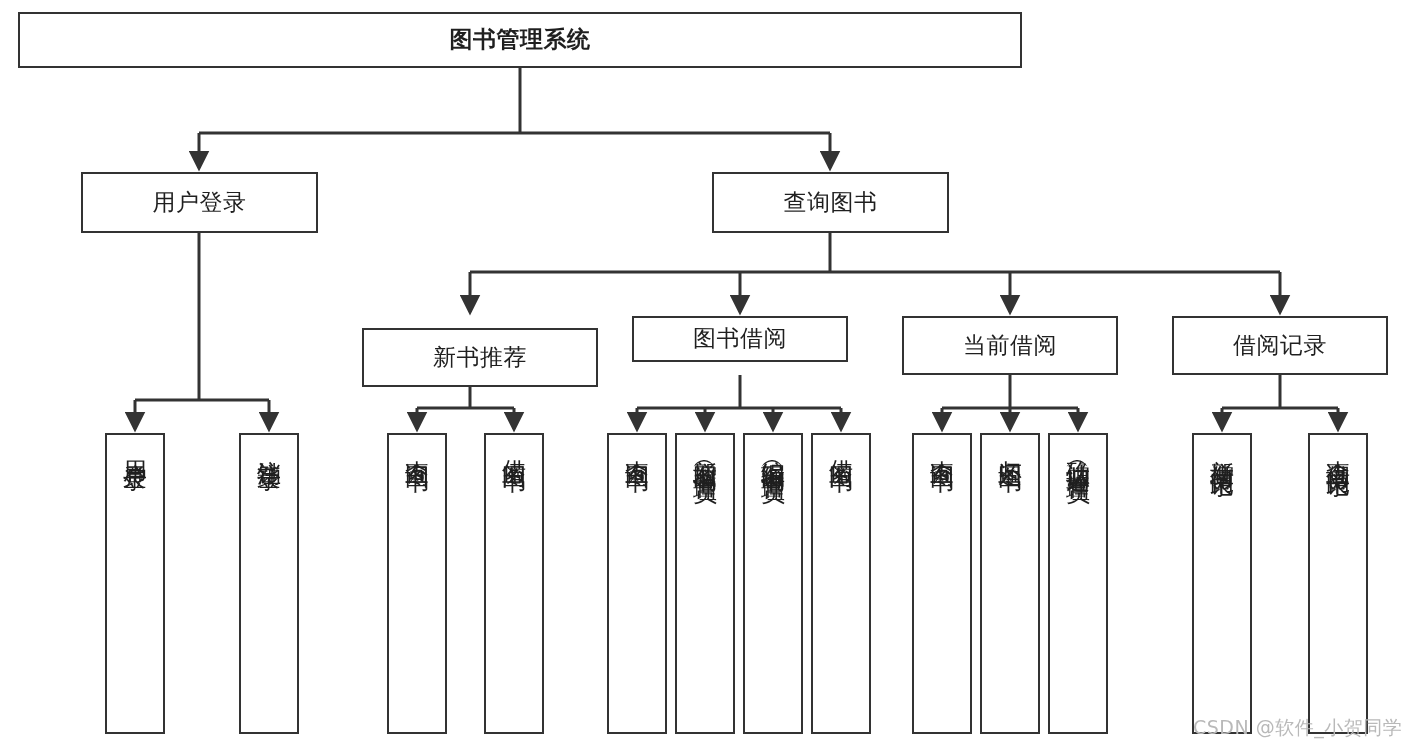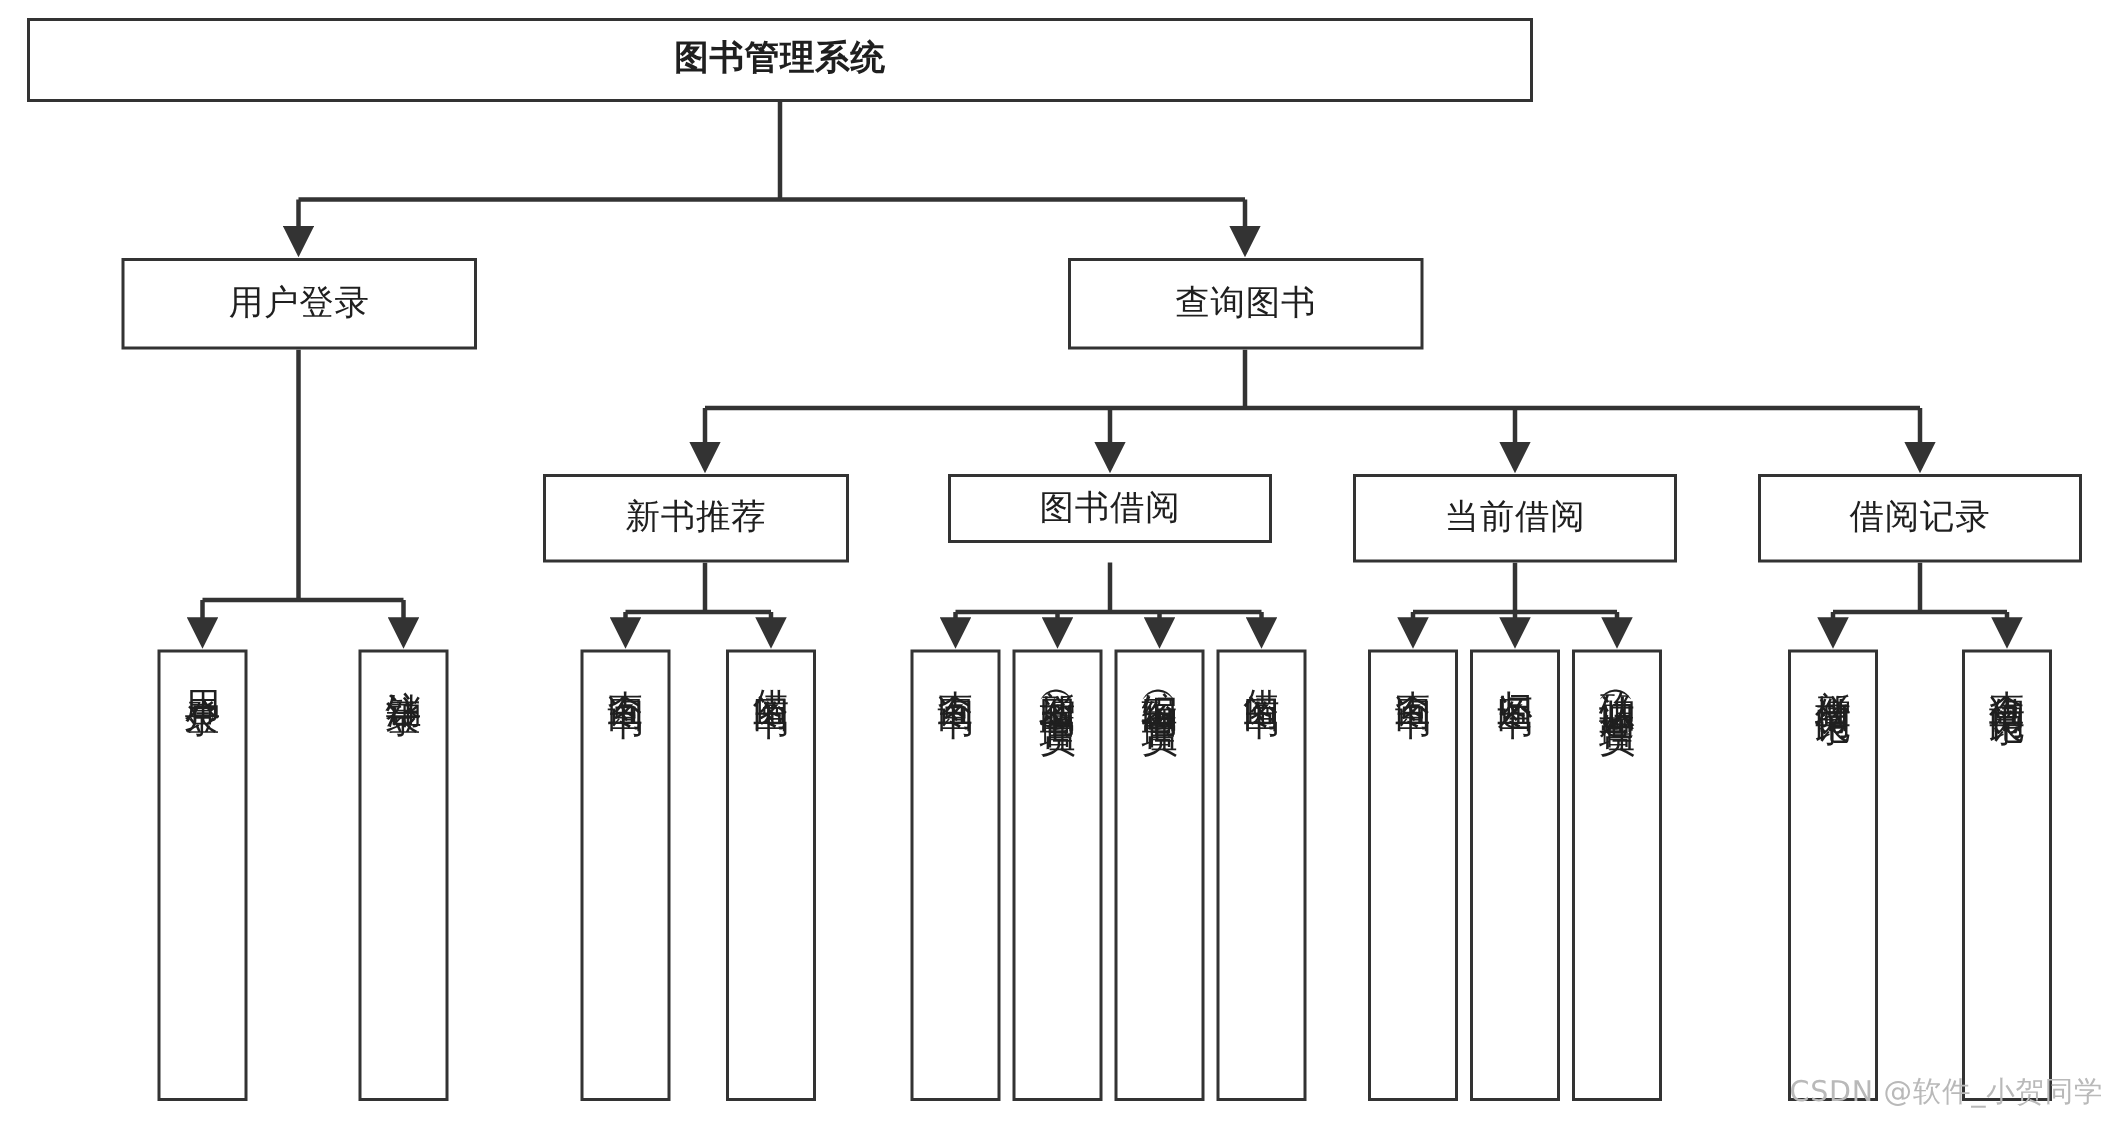--- a/index.html
+++ b/index.html
@@ -131,21 +131,21 @@
     <span class="lbl">图书管理系统</span>
   </div>
 
   <div class="node horiz" style="left:81px; top:172px; width:237px; height:61px;">
     <span class="lbl">用户登录</span>
   </div>
   <div class="node horiz" style="left:712px; top:172px; width:237px; height:61px;">
     <span class="lbl">查询图书</span>
   </div>
 
-  <div class="node horiz" style="left:362px; top:316px; width:204px; height:59px;">
+  <div class="node horiz" style="left:362px; top:328px; width:236px; height:59px;">
     <span class="lbl">新书推荐</span>
   </div>
   <div class="node horiz" style="left:632px; top:316px; width:216px; height:46px;font-family:Liberation Serif, serif;">
     <span class="lbl">图书借阅</span>
   </div>
   <div class="node horiz" style="left:1172px; top:316px; width:216px; height:59px;">
     <span class="lbl">借阅记录</span>
   </div>
   <div class="node horiz" style="left:902px; top:316px; width:216px; height:59px;">
     <span class="lbl">当前借阅</span>

